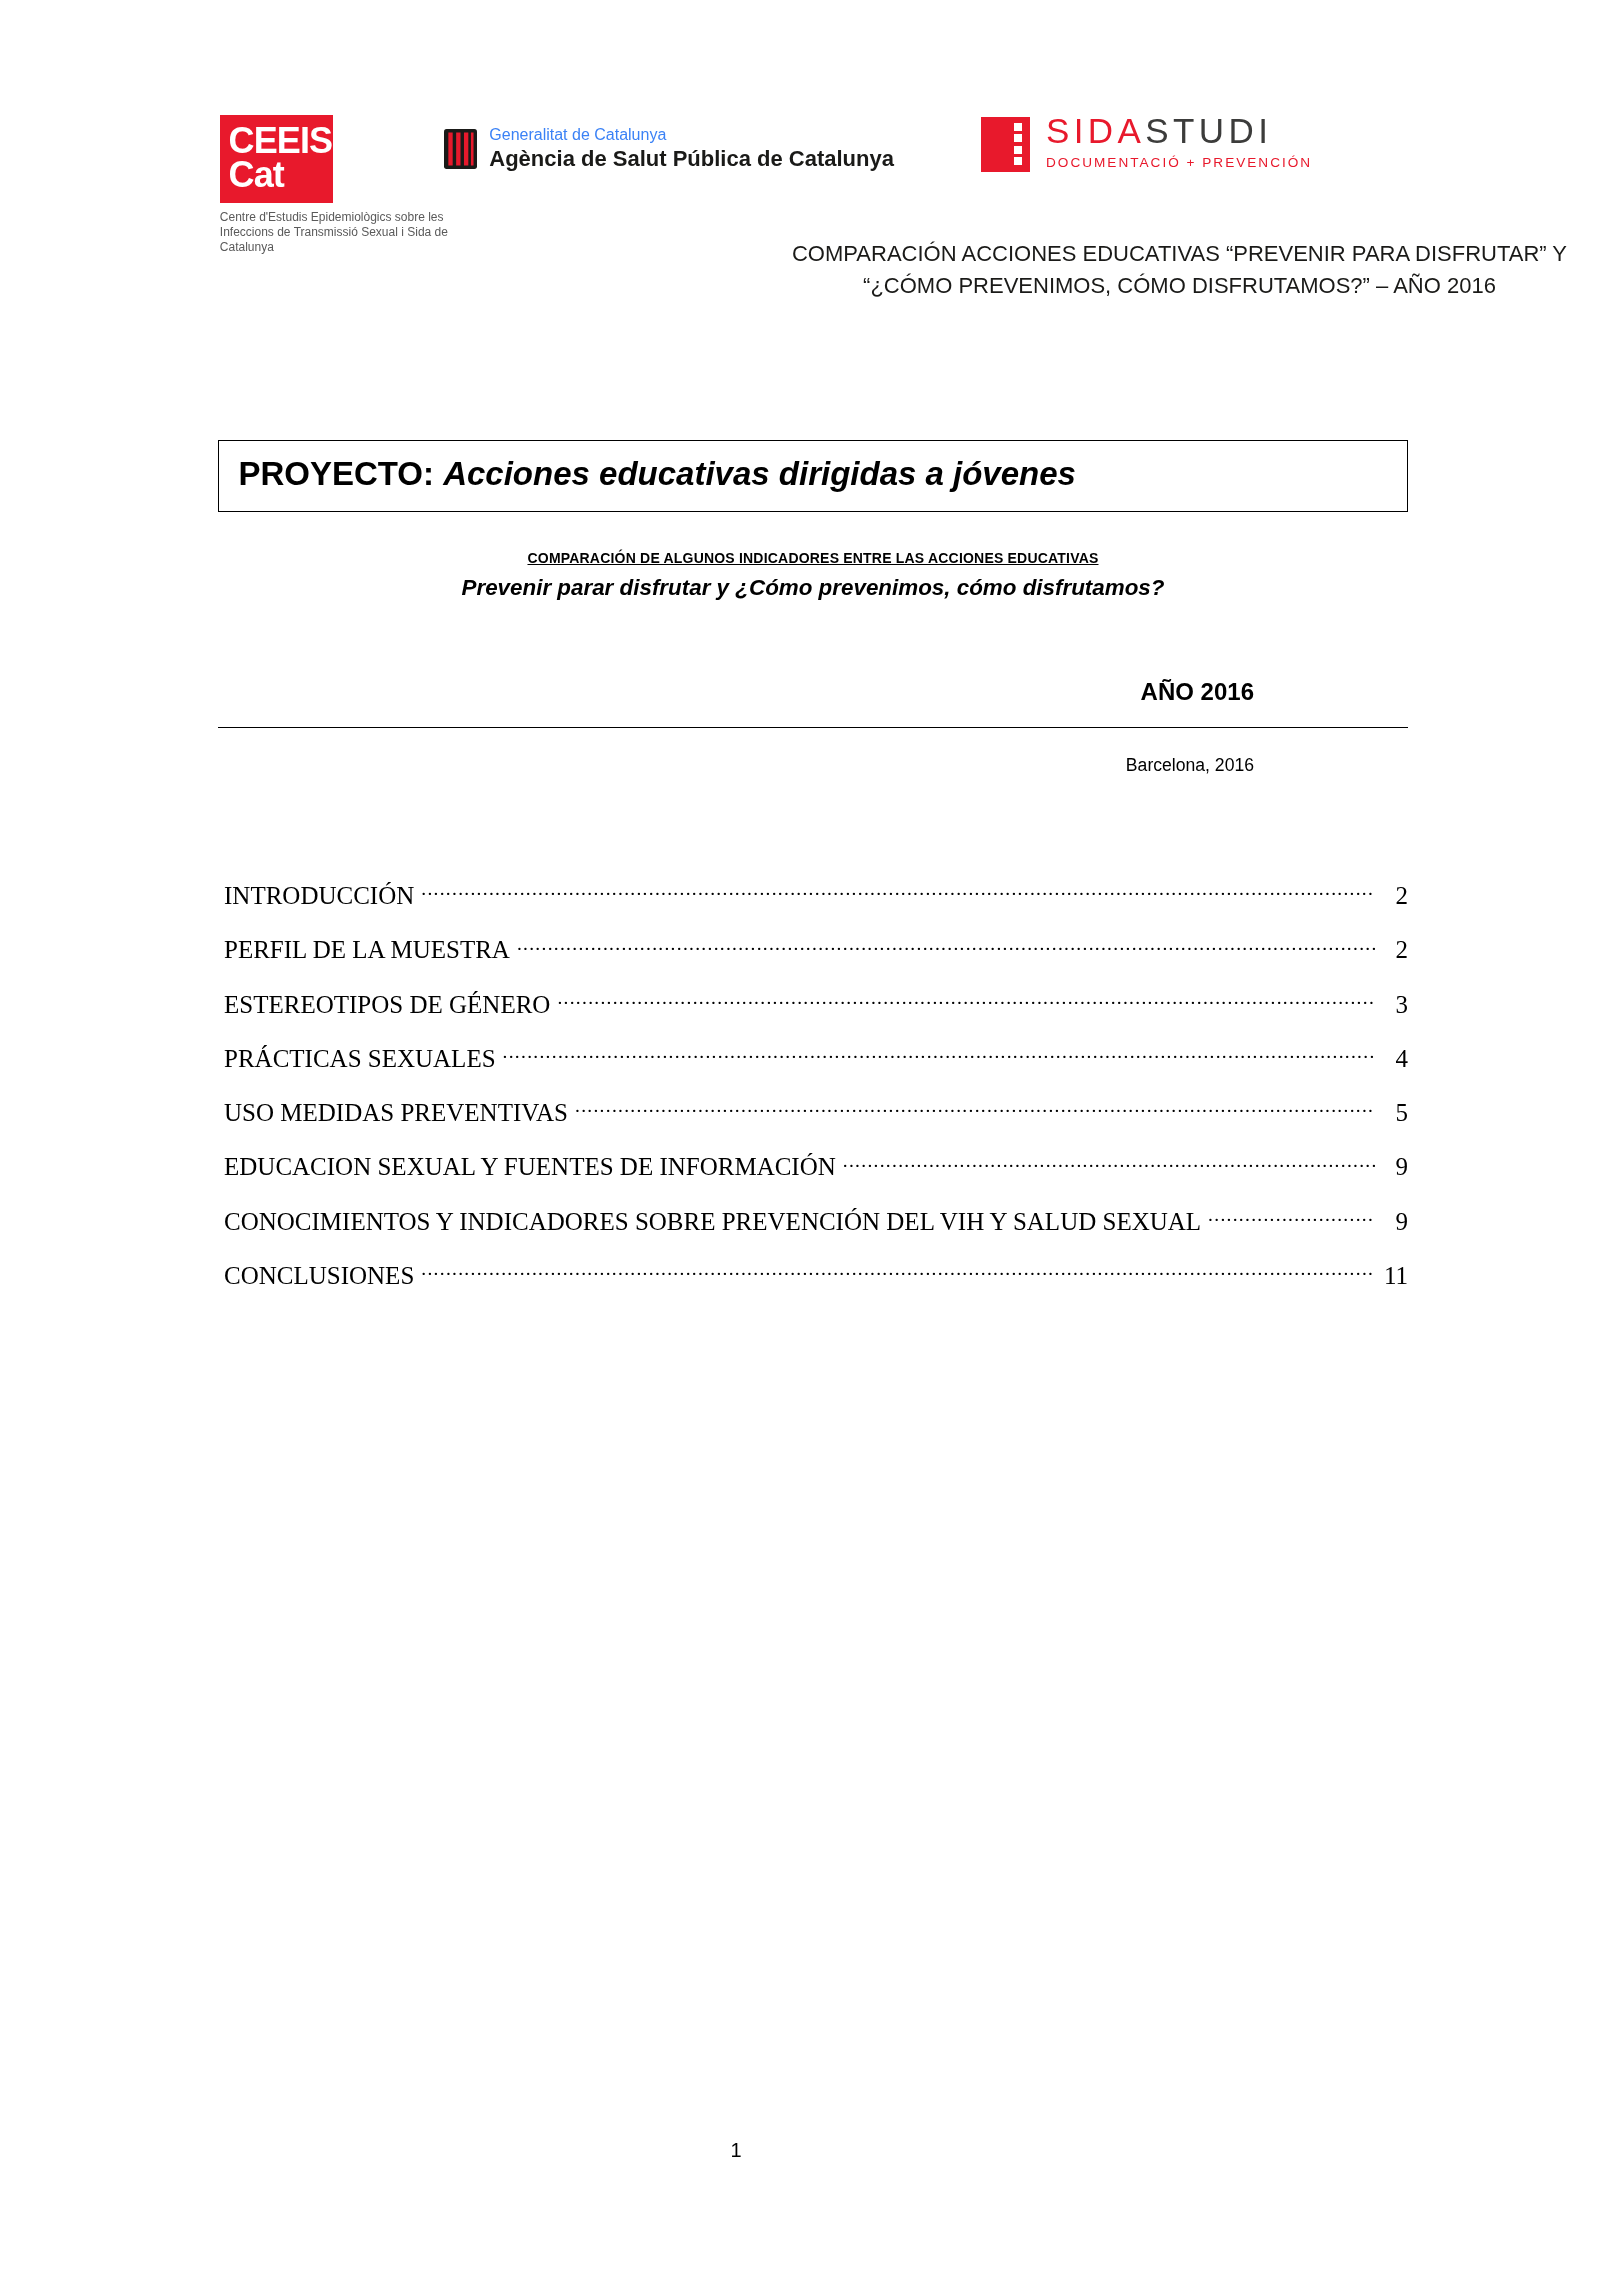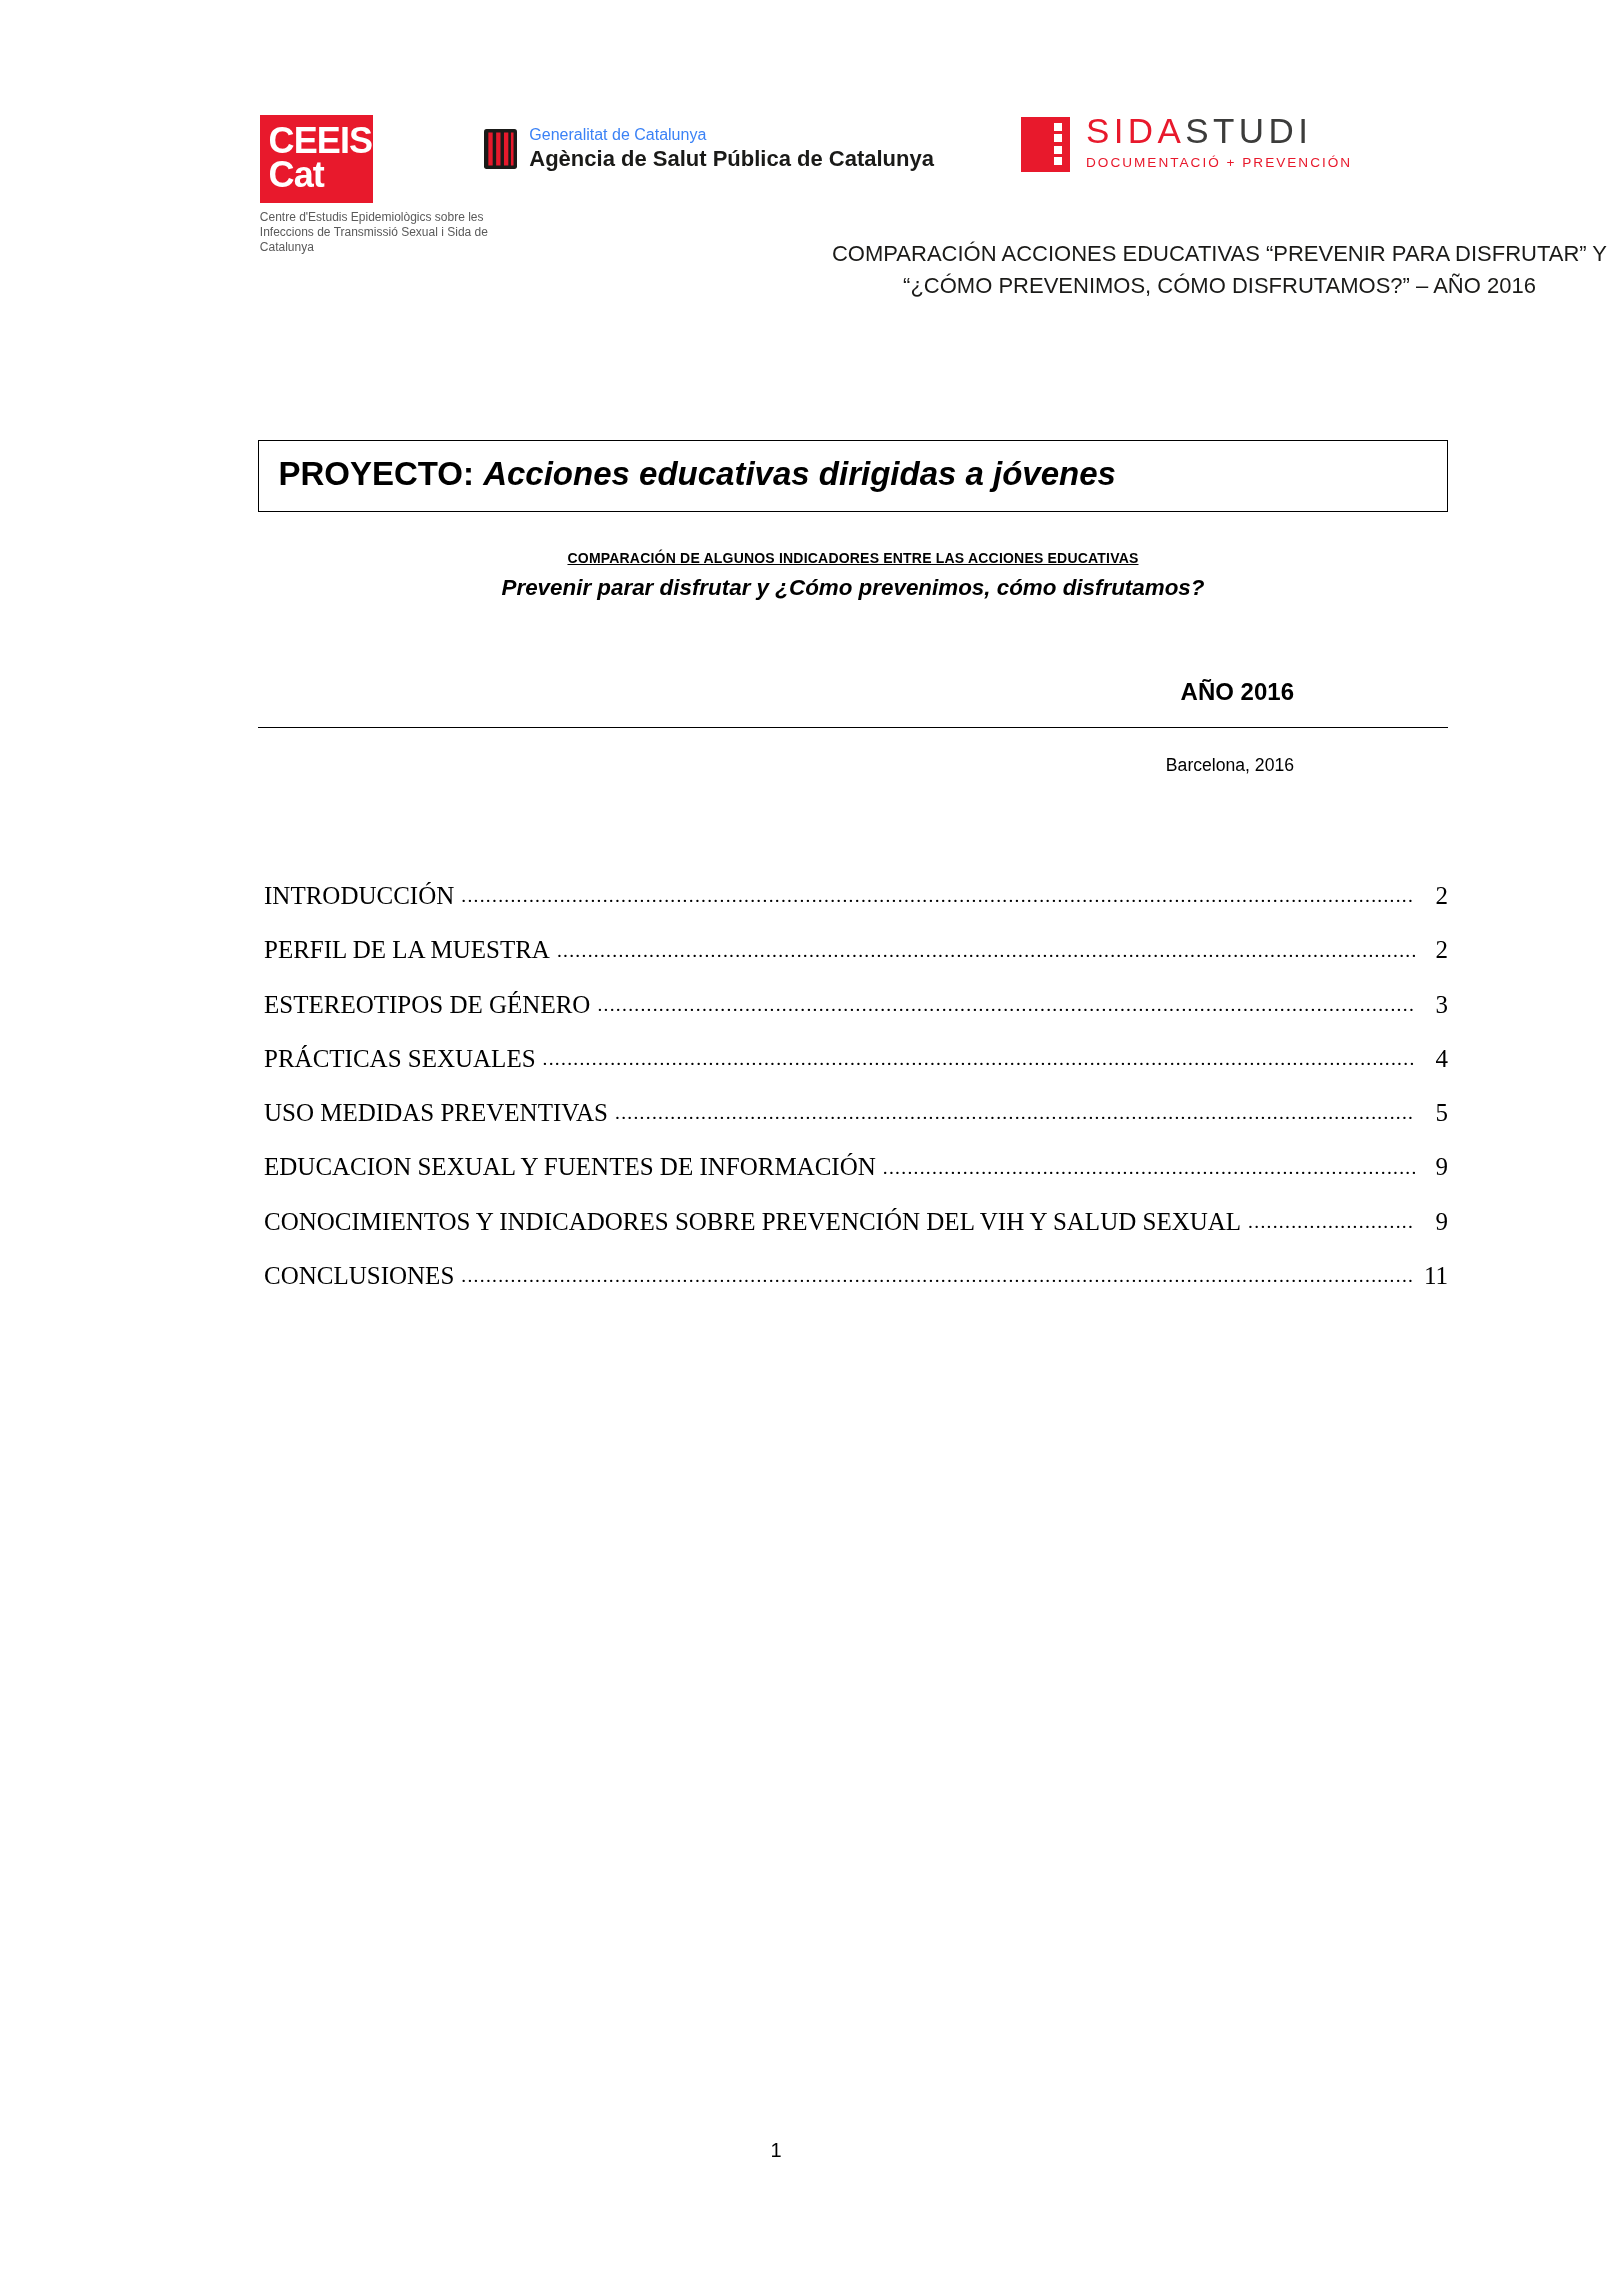--- a/index.html
+++ b/index.html
@@ -14,21 +14,20 @@
     color: #000000;
     position: relative;
     overflow: hidden;
   }
   .page {
     position: relative;
     width: 1472px;
     height: 2295px;
     box-sizing: border-box;
     padding: 0;
-    margin-left: 40px;
   }
 
   
   .header {
     position: absolute;
     top: 106px;
     left: 211px;
     right: 141px;
     height: 194px;
   }
@@ -216,21 +215,21 @@
 
   
   .toc {
     position: absolute;
     left: 224px;
     top: 880px;
     width: 1184px;
   }
   .toc-row {
     display: flex;
-    align-items: flex-end;
+    align-items: flex-start;
     font-size: 25px;
     line-height: 1.25;
     margin-bottom: 23px;
     white-space: nowrap;
   }
   .toc-label {
     flex: 0 0 auto;
     padding-right: 3.5px;
   }
   .toc-dots {

